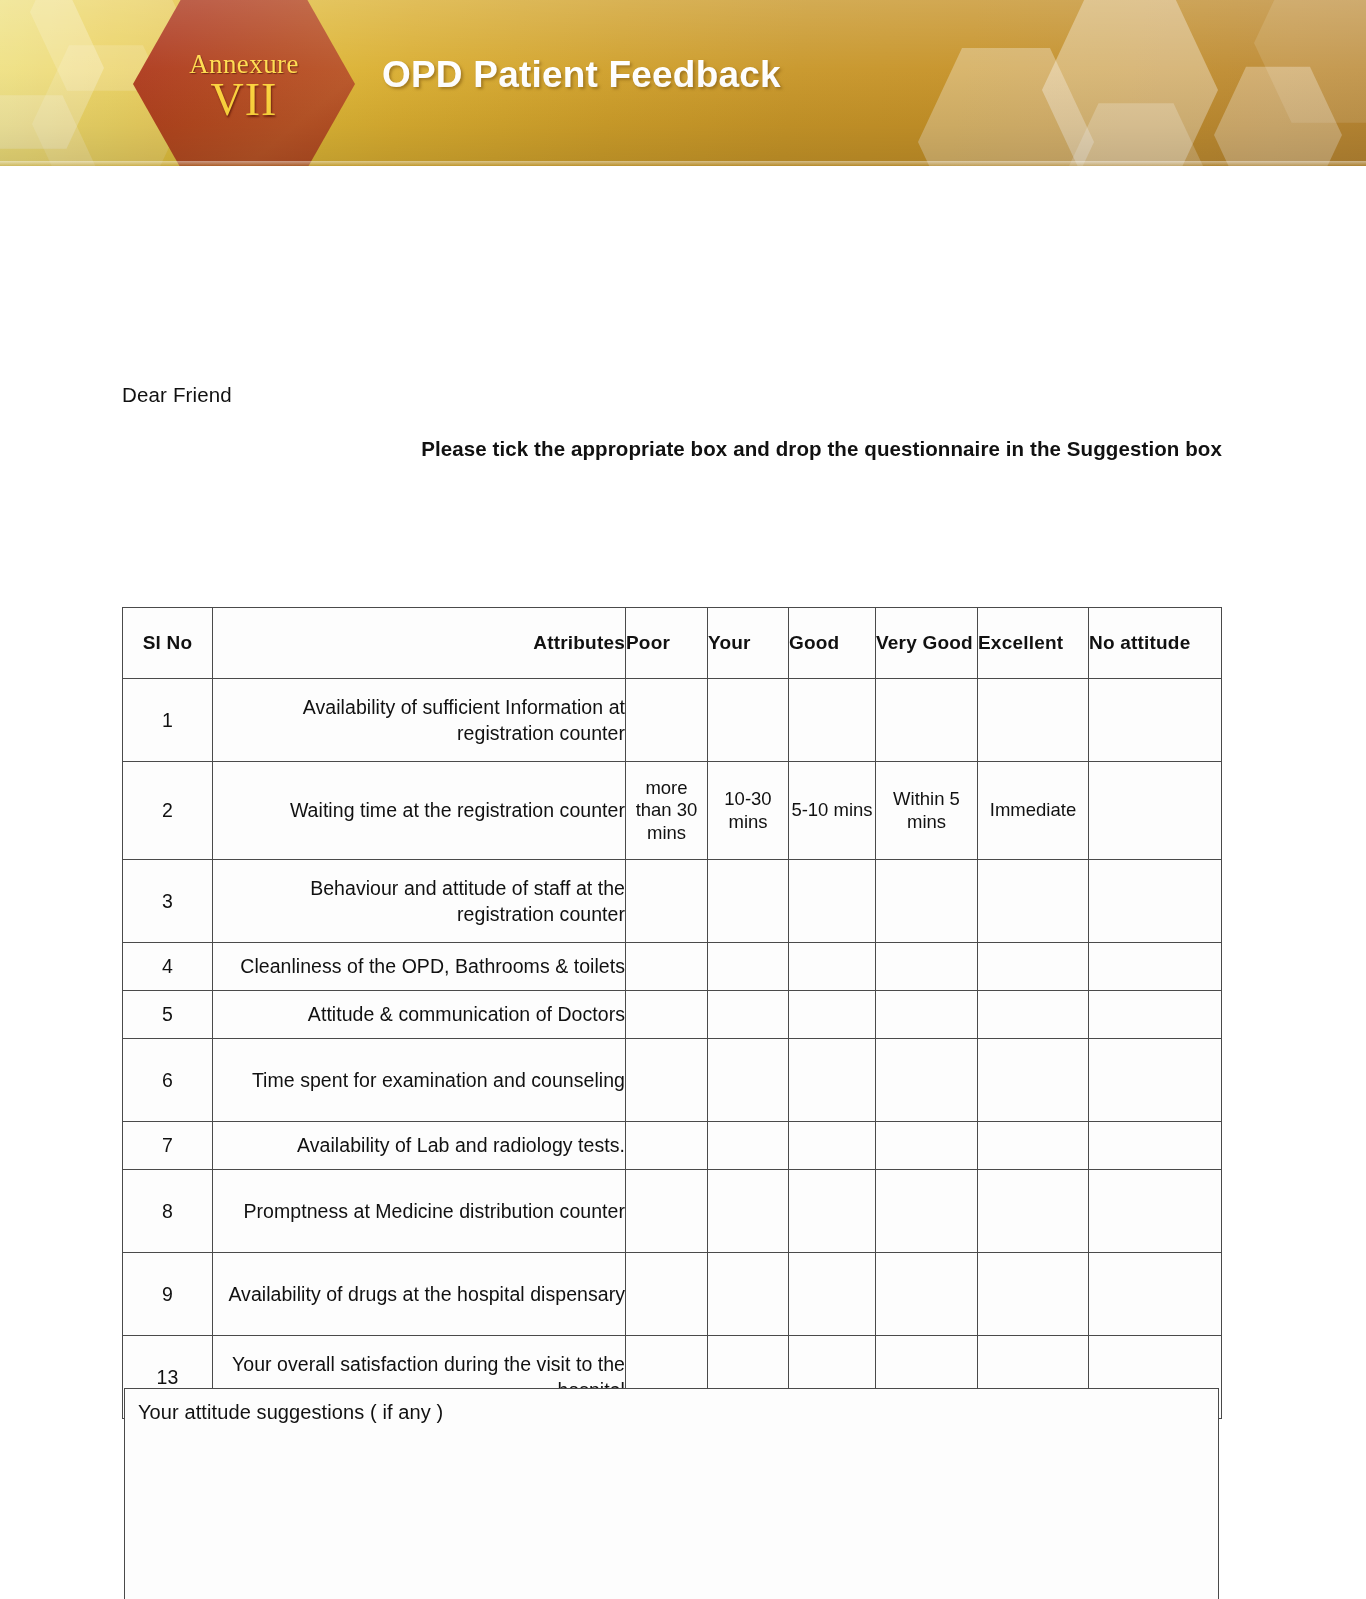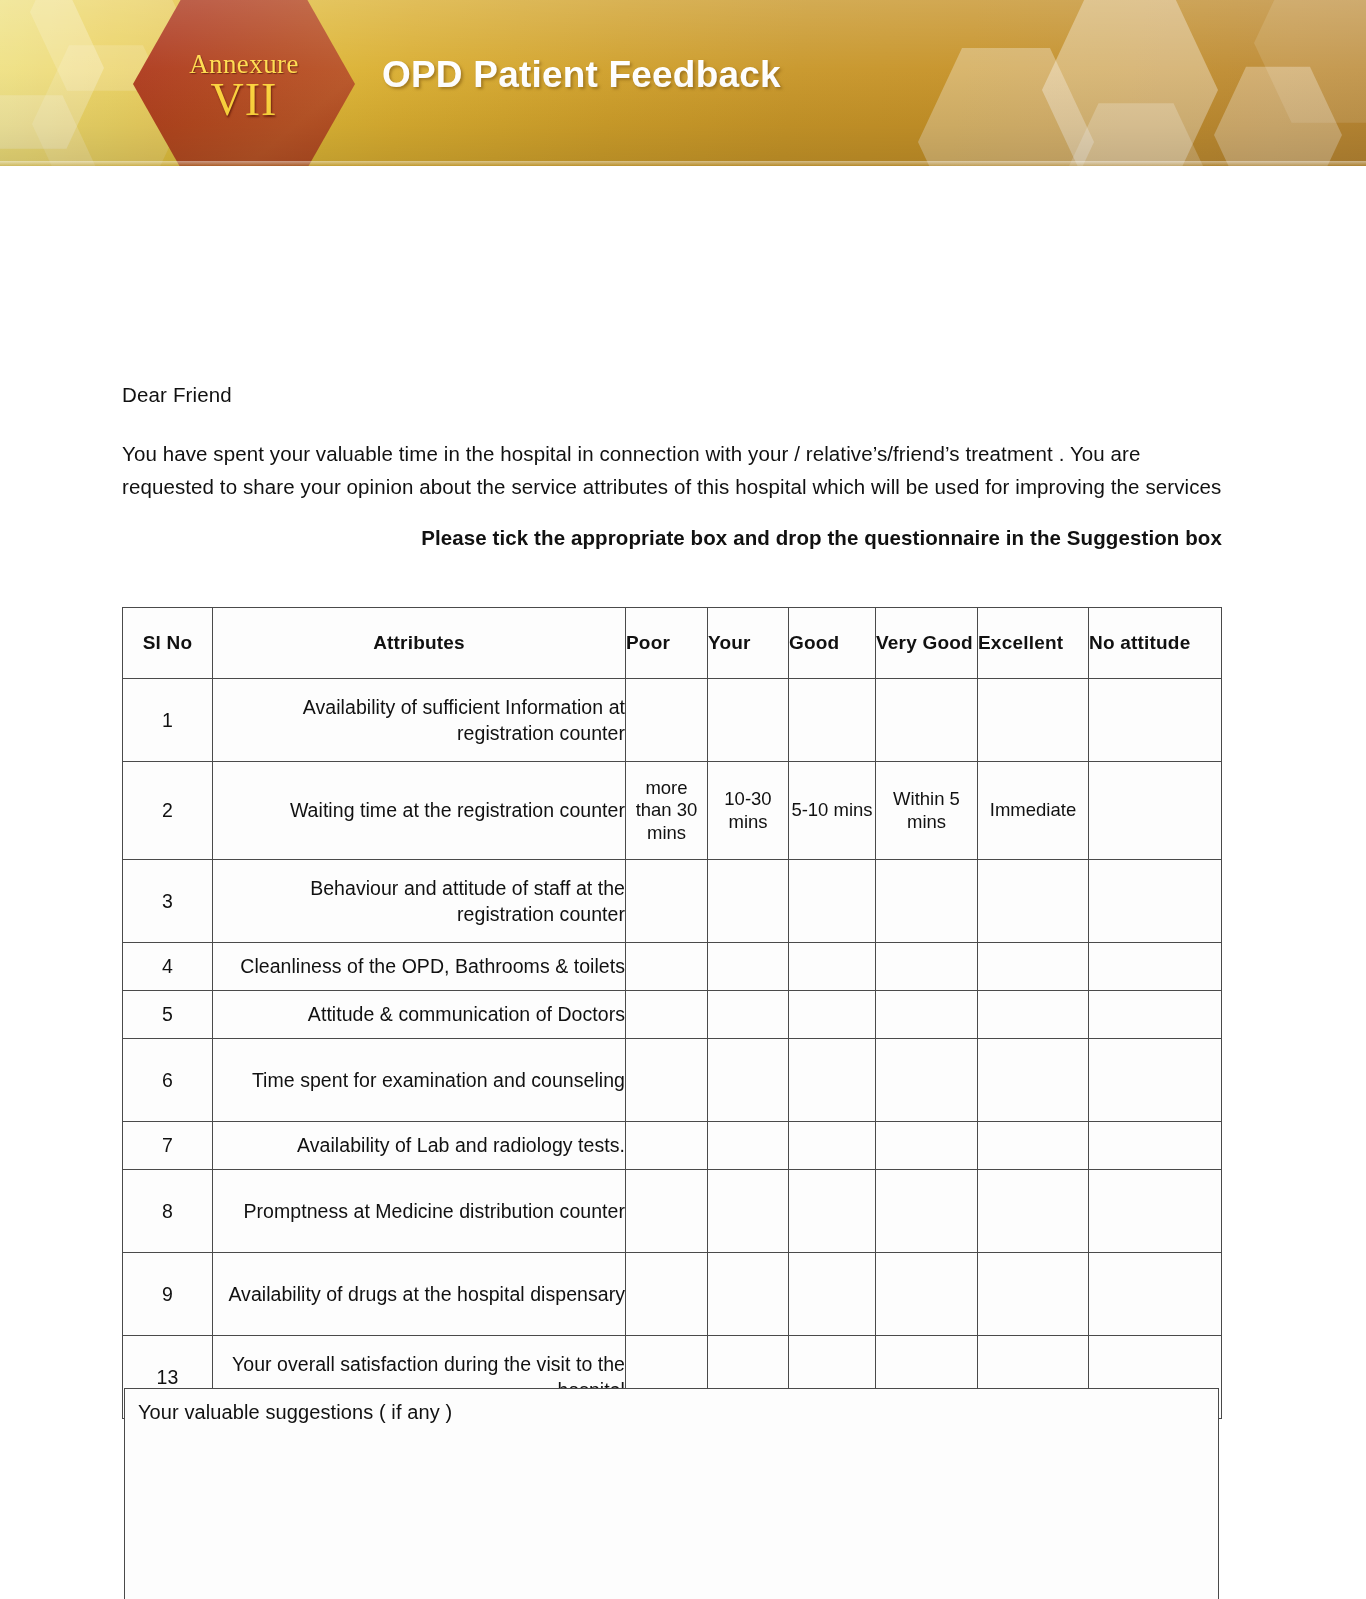--- a/index.html
+++ b/index.html
@@ -170,21 +170,21 @@
 
   thead th {
     height: 70px;
     font-size: 19px;
     font-weight: bold;
     text-align: left;
     letter-spacing: .2px;
     line-height: 1.15;
   }
   th.th-sl   { text-align: center; padding-left: 0; }
-  th.th-attr { text-align: center; padding-left: 11px; }
+  th.th-attr { text-align: right; padding-left: 11px; }
 
   td.cell-sl {
     text-align: center;
     font-size: 19.5px;
     letter-spacing: .2px;
   }
   td.cell-attr {
     text-align: right;
     font-size: 19.5px;
     line-height: 1.34;
@@ -241,21 +241,20 @@
   <div class="banner-title">OPD Patient Feedback</div>
 
   <div class="banner-sheen"></div>
   <div class="banner-bottomline"></div>
 </div>
 
 <div class="page">
 
   <div class="intro">
     <p class="salutation">Dear  Friend</p>
-    <p class="para"> You have spent  your valuable time in the hospital in connection with your /  relative’s/friend’s treatment . You are requested to  share  your opinion about the service attributes  of this  hospital which  will be used  for improving the  services</p>
     <p class="instruction">Please   tick the appropriate box and  drop the questionnaire in the Suggestion box</p>
   </div>
 
   <div class="table-wrap">
     <table class="feedback">
       <colgroup>
         <col class="col-sl">
           <col class="col-attr">
           <col class="col-poor">
           <col class="col-fair">
@@ -375,16 +374,16 @@
             <td class="cell-rating"></td>
             <td class="cell-rating"></td>
             <td class="cell-rating"></td>
             <td class="cell-rating"></td>
           </tr>
         </tbody>
     </table>
   </div>
 
   <div class="suggestions">
-    <div class="suggestions-label">Your valuable suggestions ( if any )</div>
+    <div class="suggestions-label">Your attitude suggestions ( if any )</div>
   </div>
 
 </div>
 
 </body></html>

